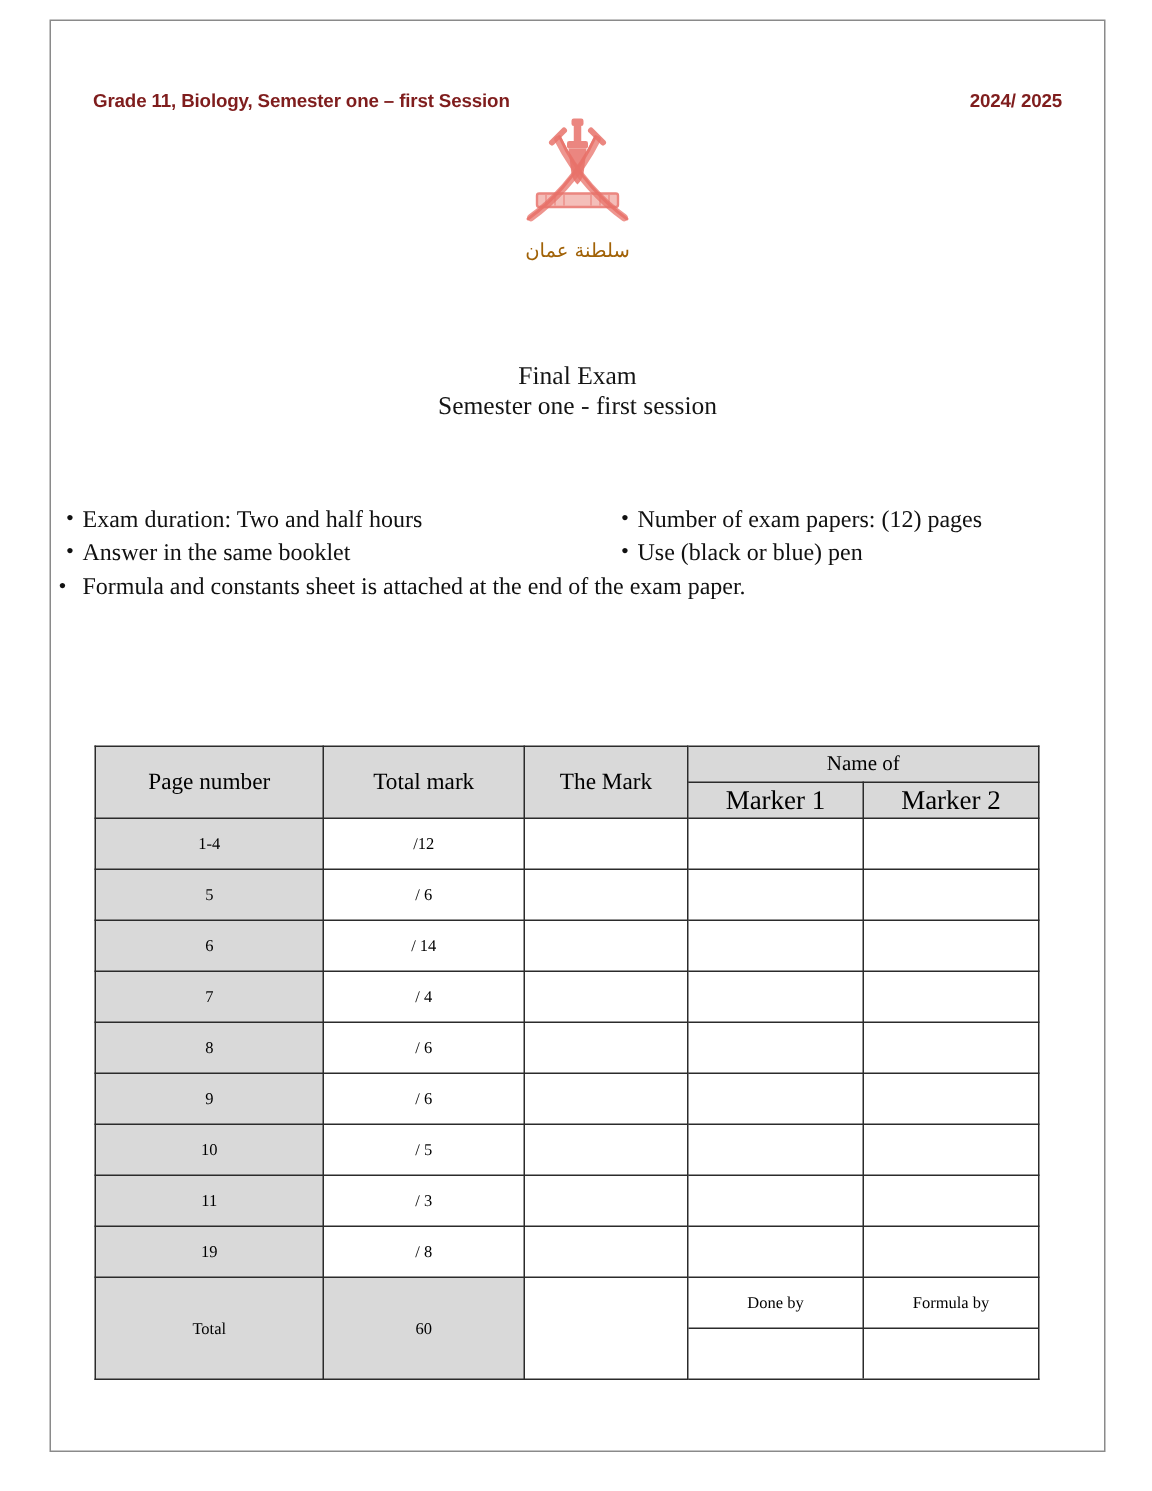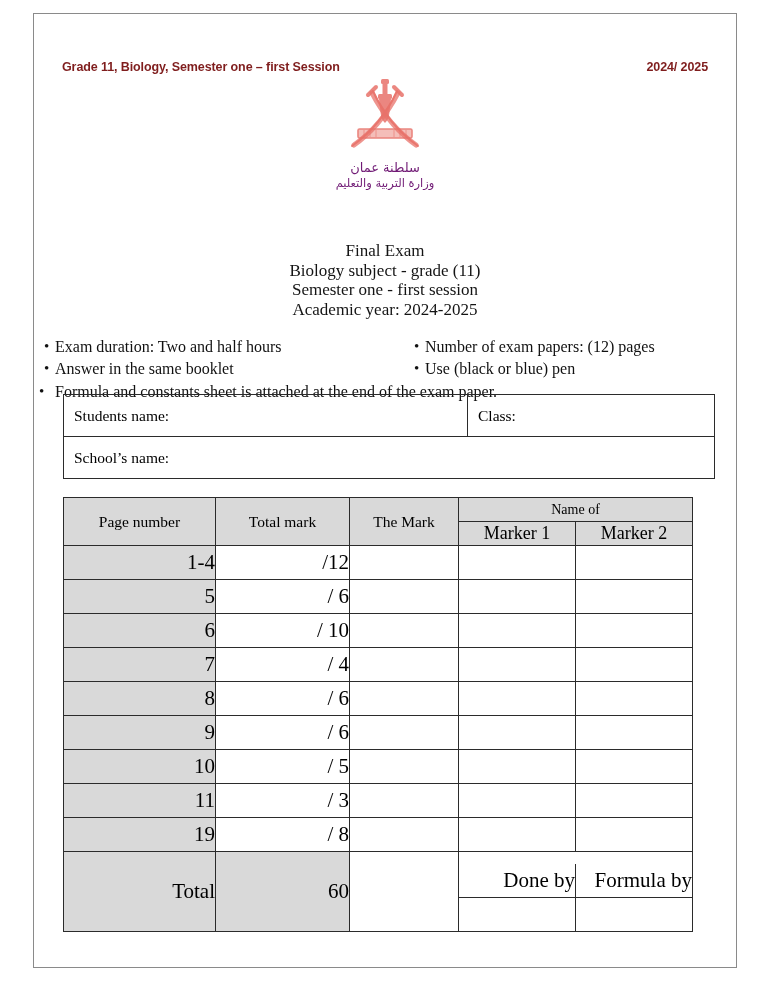--- a/index.html
+++ b/index.html
@@ -66,21 +66,21 @@
     text-align: center;
   }
   .emblem-svg {
     display: block;
     margin: 0 auto;
   }
   .emblem-arabic {
     margin-top: 3px;
     font-size: 13px;
     line-height: 1.22;
-    color: #701a75;
+    color: #a16207;
     font-family: "DejaVu Sans", "Liberation Sans", sans-serif;
     direction: rtl;
     letter-spacing: 0.4px;
   }
   .emblem-arabic .ar2 { font-size: 11.5px; }
 
   
   .title-block {
     position: absolute;
     left: 0;
@@ -155,26 +155,26 @@
 
   .marks-table th, .marks-table td {
     text-align: center;
   }
   .gray { background: #d9d9d9; }
 
   .h-tall { height: 46px; font-weight: 400; font-size: 15.5px; }
   .h-sub  { height: 23px; font-weight: 400; font-size: 18px; }
   .h-name { height: 23px; font-weight: 400; font-size: 14px; }
 
-  .marks-table tbody td { height: 33px; font-size: 21px; text-align: right; }
+  .marks-table tbody td { height: 33px; font-size: 11px; }
   .row-total td { height: 55px; font-size: 15px; }
   .doneby-cell { height: 26px; font-size: 15px; }
   .sign-cell { height: 29px; }
 
-  .nested { border-collapse: collapse; width: 100%; table-layout: fixed; margin-top: 12px; }
+  .nested { border-collapse: collapse; width: 100%; table-layout: fixed; }
   .nested td { border: 1.6px solid #2b2b2b; text-align: center; }
   .nested td.nb-top { border-top: none; }
   .nested td.nb-left { border-left: none; }
   .nested td.nb-right { border-right: none; }
   .nested td.nb-bottom { border-bottom: none; }
 
   .cell-pad { padding: 0; }
 </style>
 </head>
 <body>
@@ -215,29 +215,26 @@
         <line x1="22" y1="57" x2="22" y2="64"></line>
         <line x1="28" y1="57" x2="28" y2="64"></line>
         <line x1="34" y1="57" x2="34" y2="64"></line>
         <line x1="52" y1="57" x2="52" y2="64"></line>
         <line x1="58" y1="57" x2="58" y2="64"></line>
         <line x1="64" y1="57" x2="64" y2="64"></line>
       </g>
     </svg>
     <div class="emblem-arabic">
       <div class="ar1">سلطنة عمان</div>
-      <div class="ar2">وزارة التربية والتعليم</div>
     </div>
   </div>
 
   <div class="title-block">
     <div>Final Exam</div>
-    <div>Biology subject - grade (11)</div>
     <div>Semester one - first session</div>
-    <div>Academic year: 2024-2025</div>
   </div>
 
   <div class="instructions">
     <div class="instr-cols">
       <div class="instr-col left">
         <div class="bullet-row">
           <span class="bullet-dot">•</span>
           <span class="bullet-text"><span>Exam duration</span><b>: Two and half hours</b></span>
         </div>
         <div class="bullet-row">
@@ -255,37 +252,20 @@
           <span class="bullet-text">Use (black or blue) pen</span>
         </div>
       </div>
     </div>
     <div class="bullet-row wide instr-full">
       <span class="bullet-dot">•</span>
       <span class="bullet-text">Formula and constants sheet is attached at the end of the exam paper.</span>
     </div>
   </div>
 
-  <table class="info-table">
-    <tbody>
-      <tr>
-        <td colspan="1" style="width:393px;">
-          <span>Students name:</span>
-        </td>
-        <td style="width:236px;">
-          <span>Class:</span>
-        </td>
-      </tr>
-      <tr>
-        <td colspan="2">
-          <span>School’s name:</span>
-        </td>
-      </tr>
-    </tbody>
-  </table>
 
   <table class="marks-table">
     <colgroup>
       <col style="width:152px;">
       <col style="width:134px;">
       <col style="width:109px;">
       <col style="width:117px;">
       <col style="width:117px;">
     </colgroup>
     <thead>
@@ -310,21 +290,21 @@
       </tr>
       <tr>
         <td class="gray">5</td>
         <td>/ 6</td>
         <td></td>
         <td></td>
         <td></td>
       </tr>
       <tr>
         <td class="gray">6</td>
-        <td>/ 10</td>
+        <td>/ 14</td>
         <td></td>
         <td></td>
         <td></td>
       </tr>
       <tr>
         <td class="gray">7</td>
         <td>/ 4</td>
         <td></td>
         <td></td>
         <td></td>

